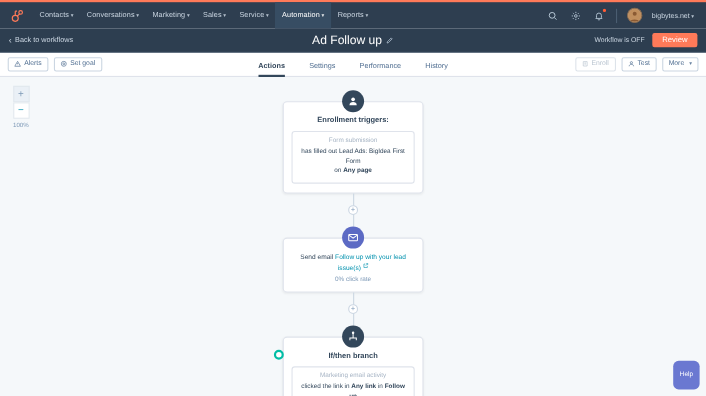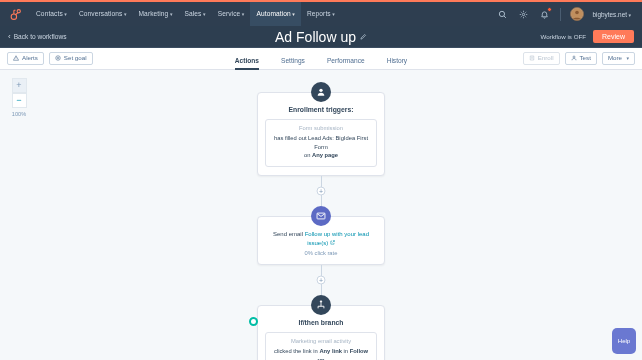--- a/index.html
+++ b/index.html
@@ -80,21 +80,21 @@
     color: #cbd6e2; font-size: 6.6px;
     display: flex; align-items: center; gap: 3px;
     white-space: nowrap;
   }
   .chev-left { font-size: 8px; line-height: 1; }
   #wftitlewrap {
     position: absolute; left: 0; right: 0;
     display: flex; align-items: center; justify-content: center;
     gap: 4px; pointer-events: none;
   }
-  #wftitle { color: #fff; font-size: 14px; white-space: nowrap; }
+  #wftitle { color: #fff; font-size: 11px; white-space: nowrap; }
   #pencil { color: #b6c7d6; display:flex; }
   #wfright {
     margin-left: auto; display: flex; align-items: center; gap: 7px;
   }
   #wfstate { color: #cbd6e2; font-size: 6.2px; white-space: nowrap; }
   #reviewbtn {
     background: #ff7a59; color: #fff;
     font-size: 7px; border-radius: 2px;
     padding: 3px 9px; white-space: nowrap;
     border: none;

